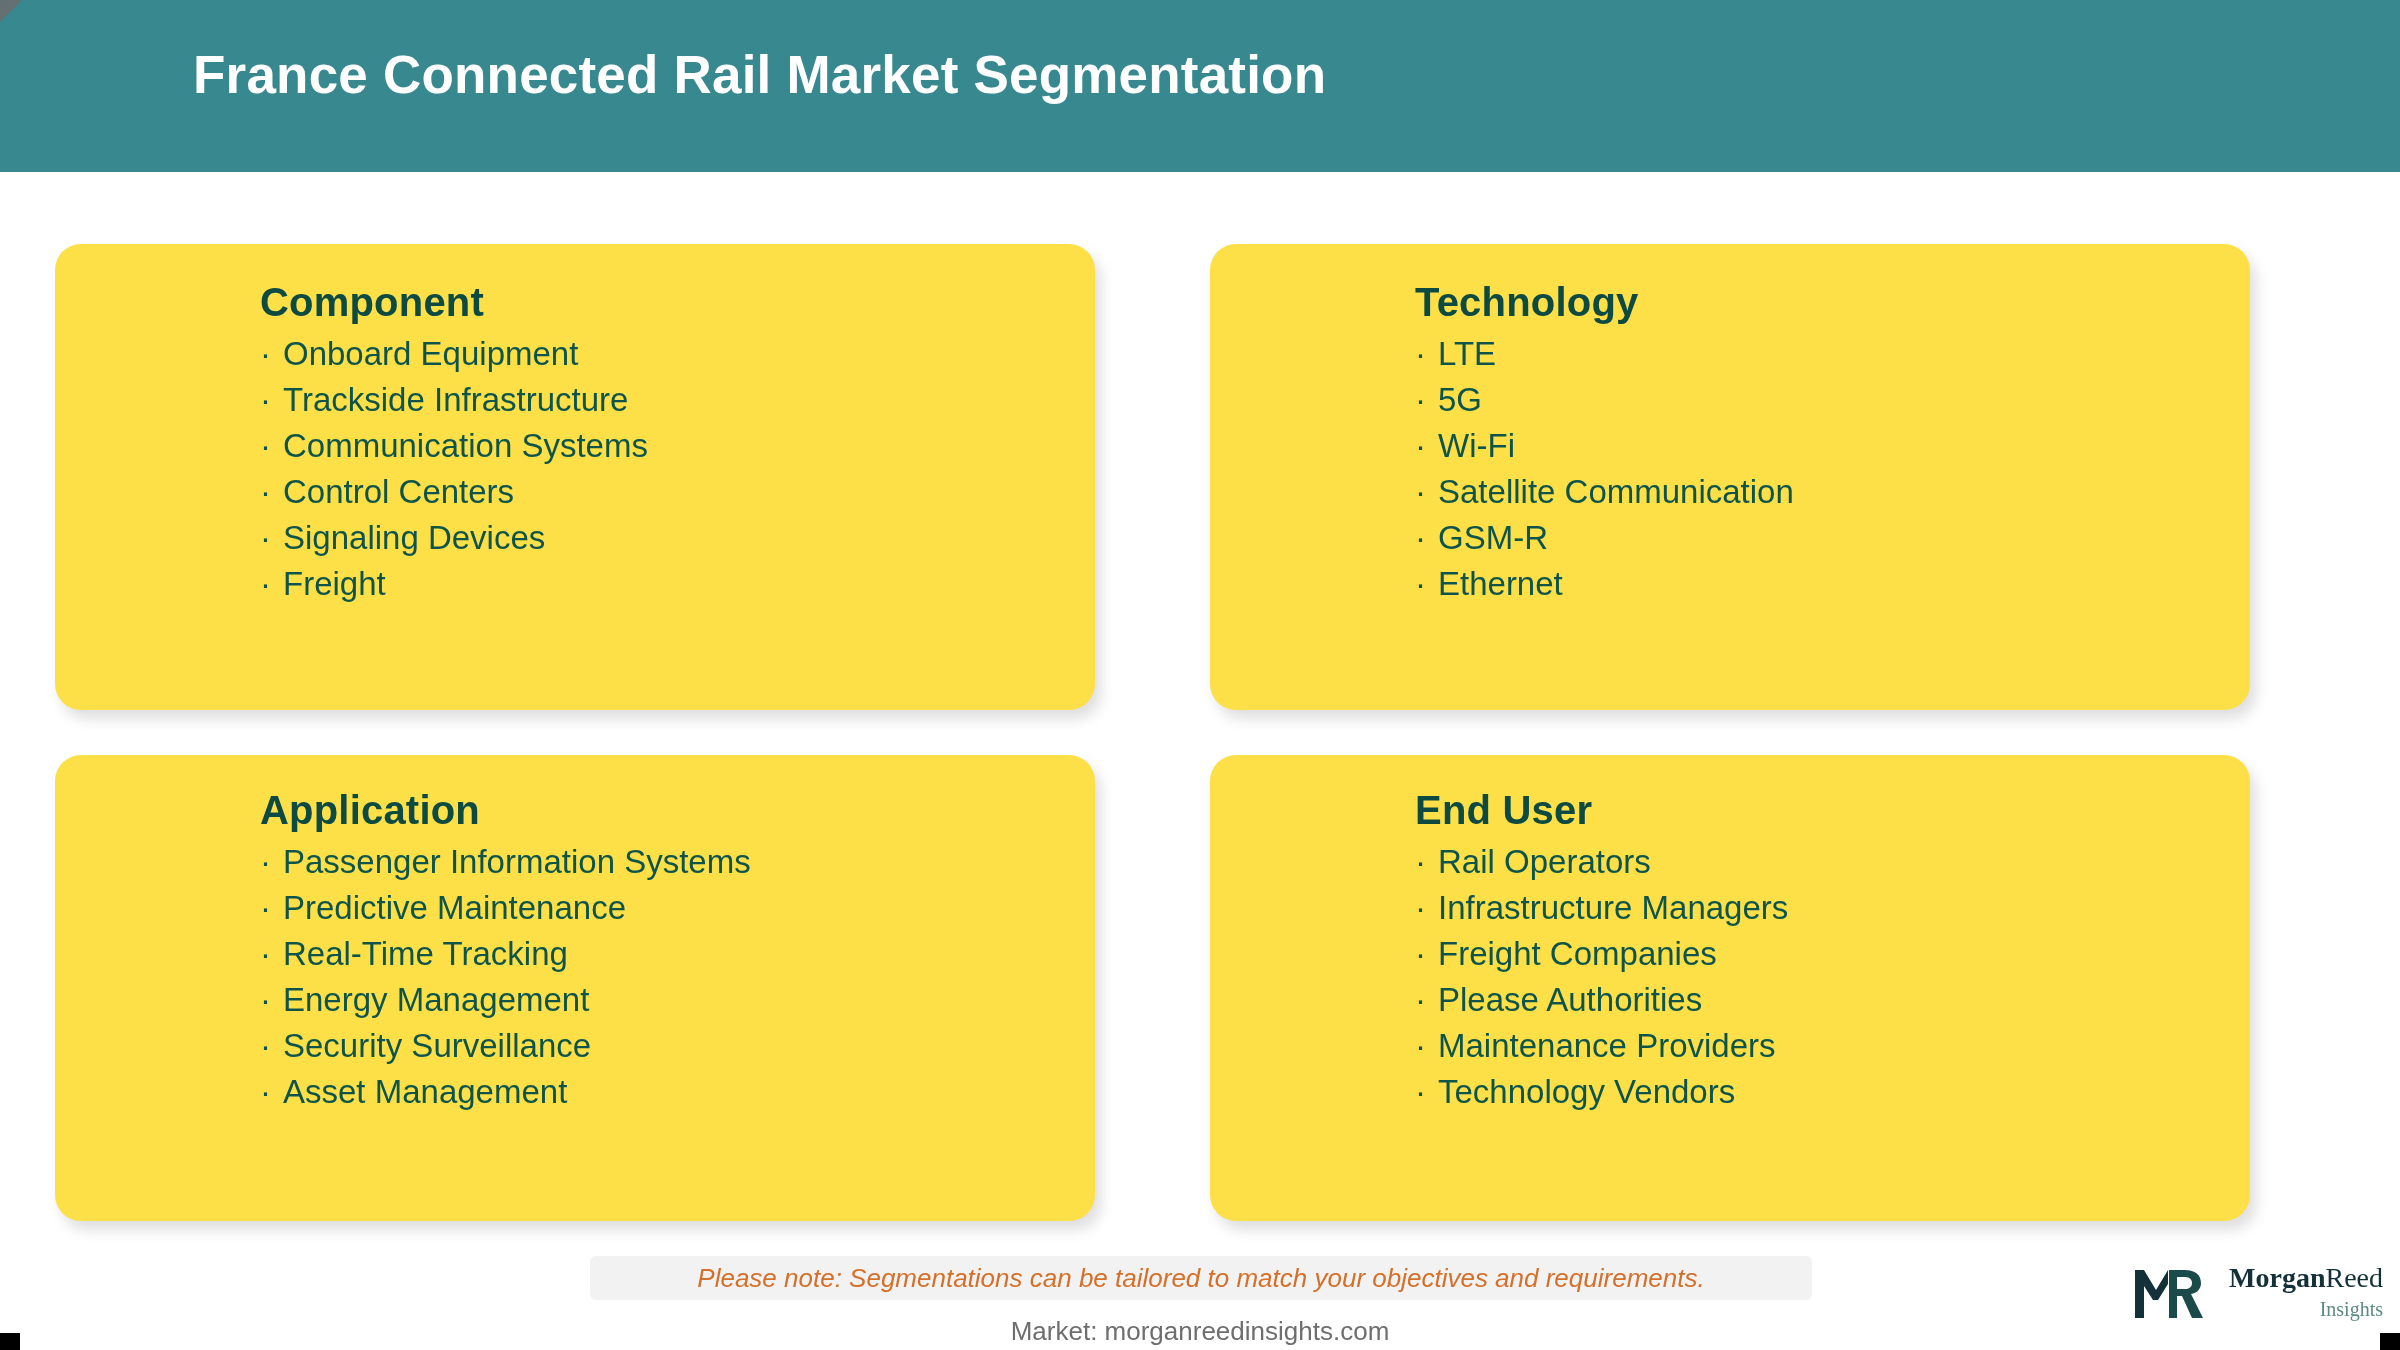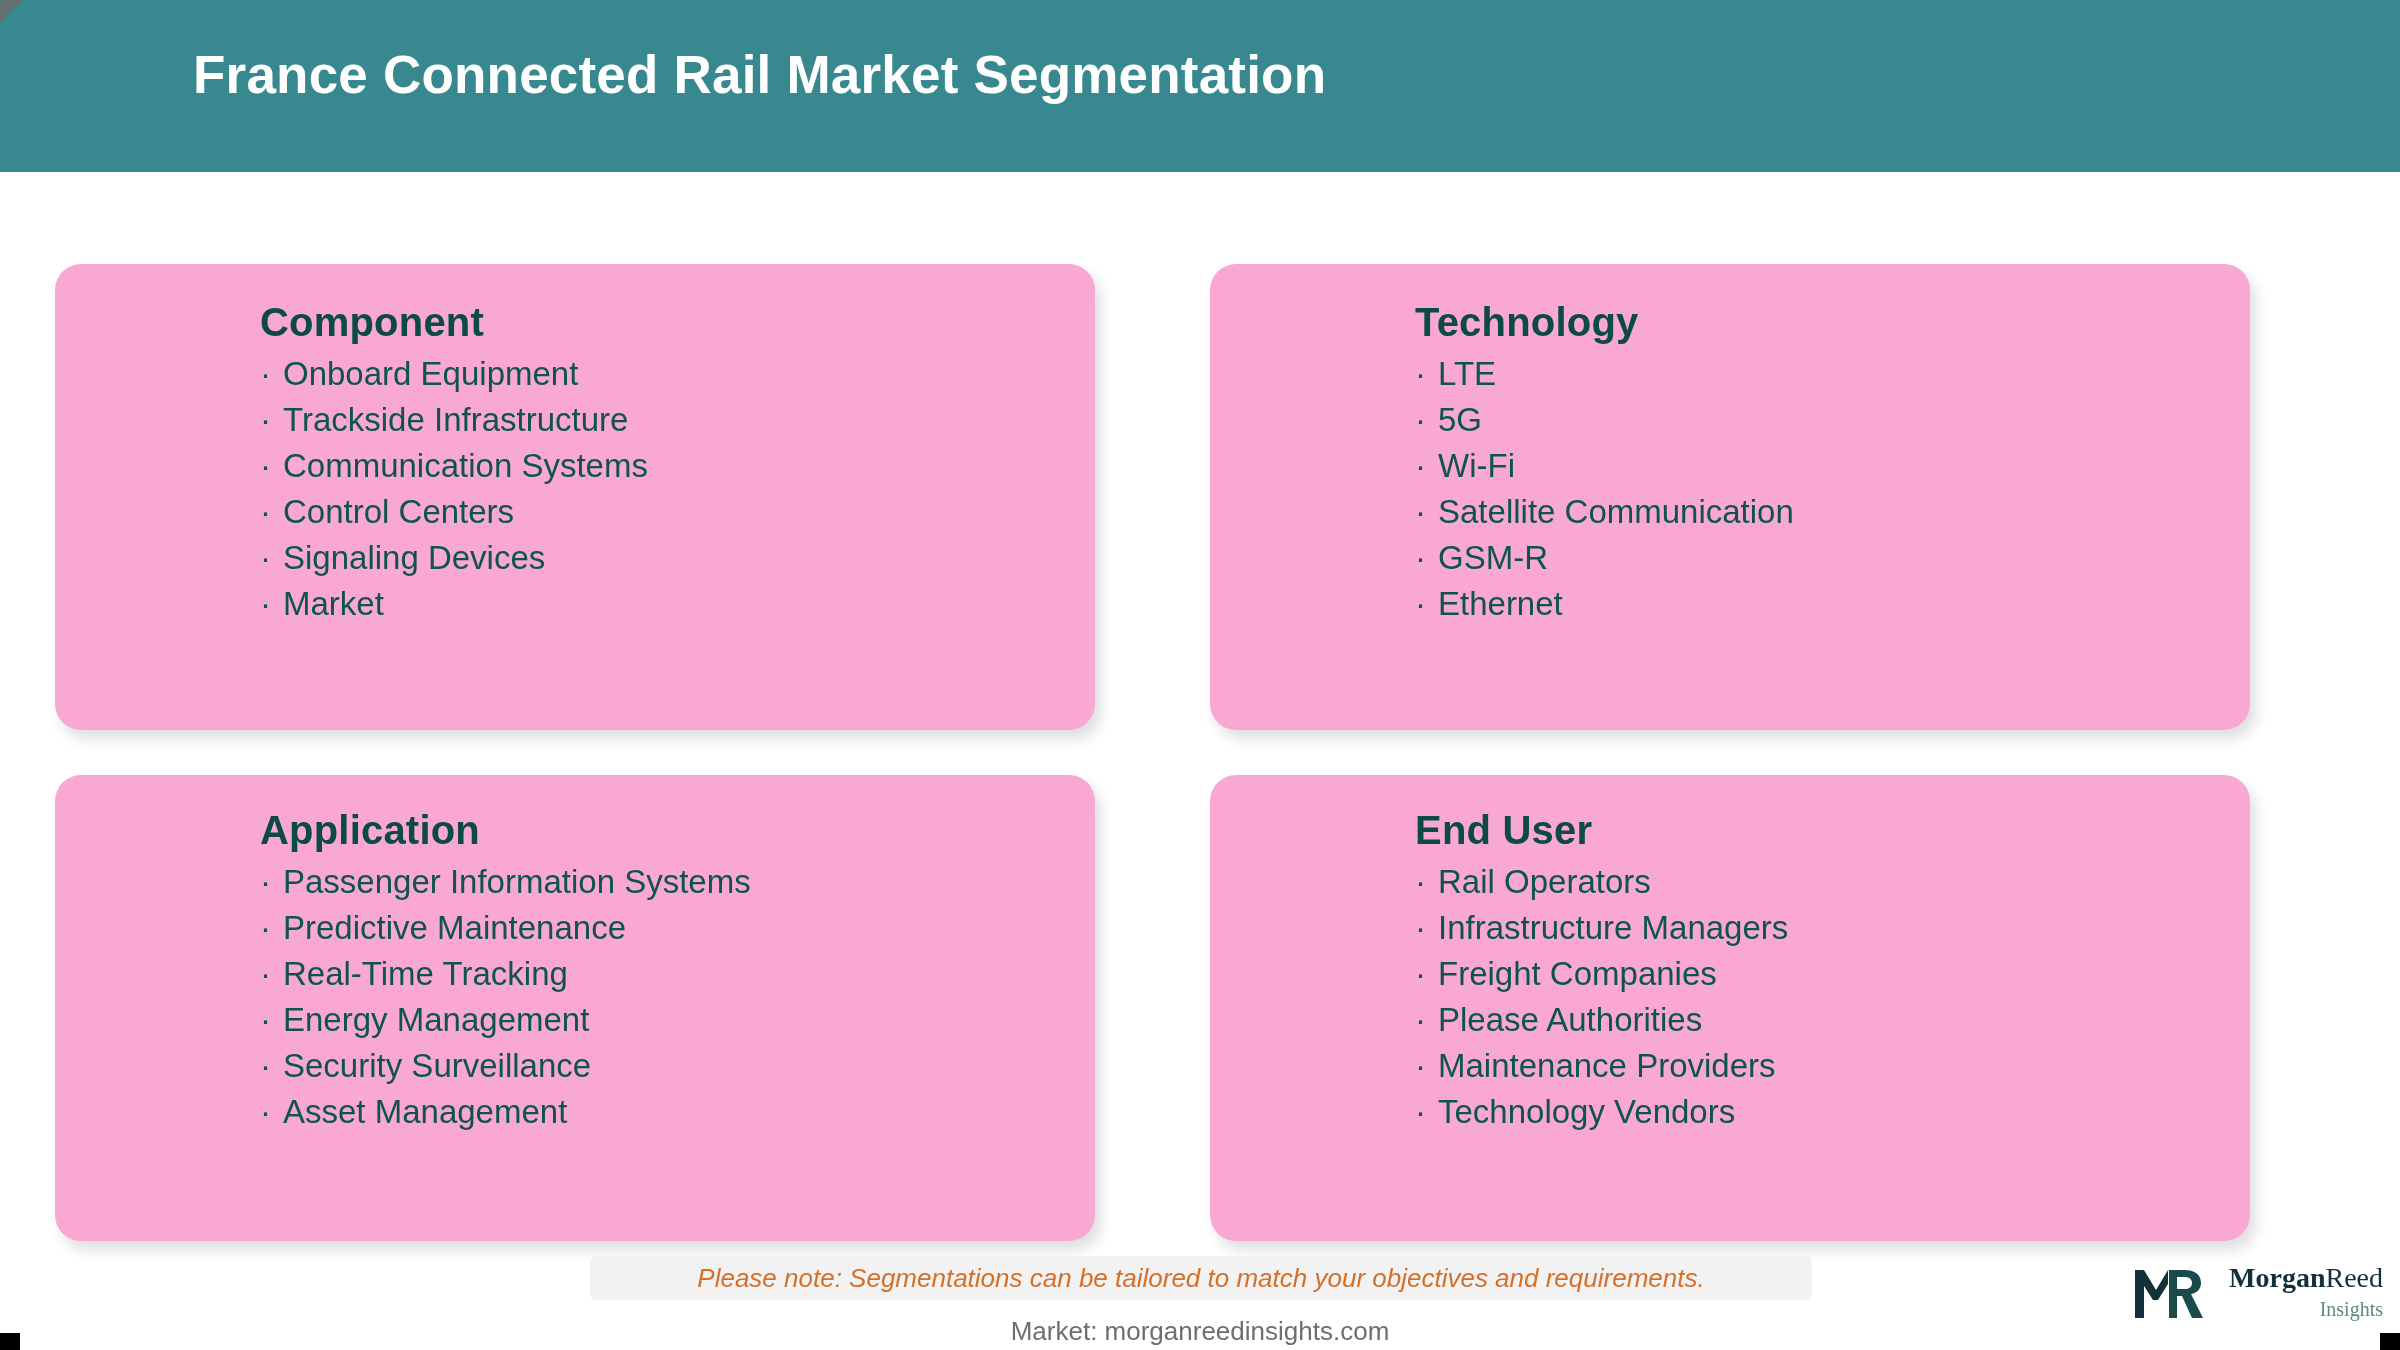--- a/index.html
+++ b/index.html
@@ -50,26 +50,25 @@
   
   .grid {
     position: absolute;
     left: 0;
     top: 172px;
     width: 2400px;
     height: 1050px;
   }
   .card {
     position: absolute;
-    background: #f9a8d4;
+    background: #fde047;
     border-radius: 26px;
     box-shadow: 6px 9px 14px rgba(0,0,0,0.13);
     box-sizing: border-box;
     padding: 0;
-    margin-top: 20px;
   }
   .card.c0 { left: 55px;   top: 72px;  width: 1040px; height: 466px; }
   .card.c1 { left: 1210px; top: 72px;  width: 1040px; height: 466px; }
   .card.c2 { left: 55px;   top: 583px; width: 1040px; height: 466px; }
   .card.c3 { left: 1210px; top: 583px; width: 1040px; height: 466px; }
 
   .card-inner {
     position: absolute;
     left: 205px;
     top: 0;
@@ -210,21 +209,21 @@
 
   <div class="card c0">
     <div class="card-inner">
       <div class="card-title">Component</div>
       <ul class="card-list">
         <li><span class="bullet">·</span><span>Onboard Equipment</span></li>
         <li><span class="bullet">·</span><span>Trackside Infrastructure</span></li>
         <li><span class="bullet">·</span><span>Communication Systems</span></li>
         <li><span class="bullet">·</span><span>Control Centers</span></li>
         <li><span class="bullet">·</span><span>Signaling Devices</span></li>
-        <li><span class="bullet">·</span><span>Market</span></li>
+        <li><span class="bullet">·</span><span>Freight</span></li>
       </ul>
     </div>
   </div>
 
   <div class="card c1">
     <div class="card-inner">
       <div class="card-title">Technology</div>
       <ul class="card-list">
         <li><span class="bullet">·</span><span>LTE</span></li>
         <li><span class="bullet">·</span><span>5G</span></li>

